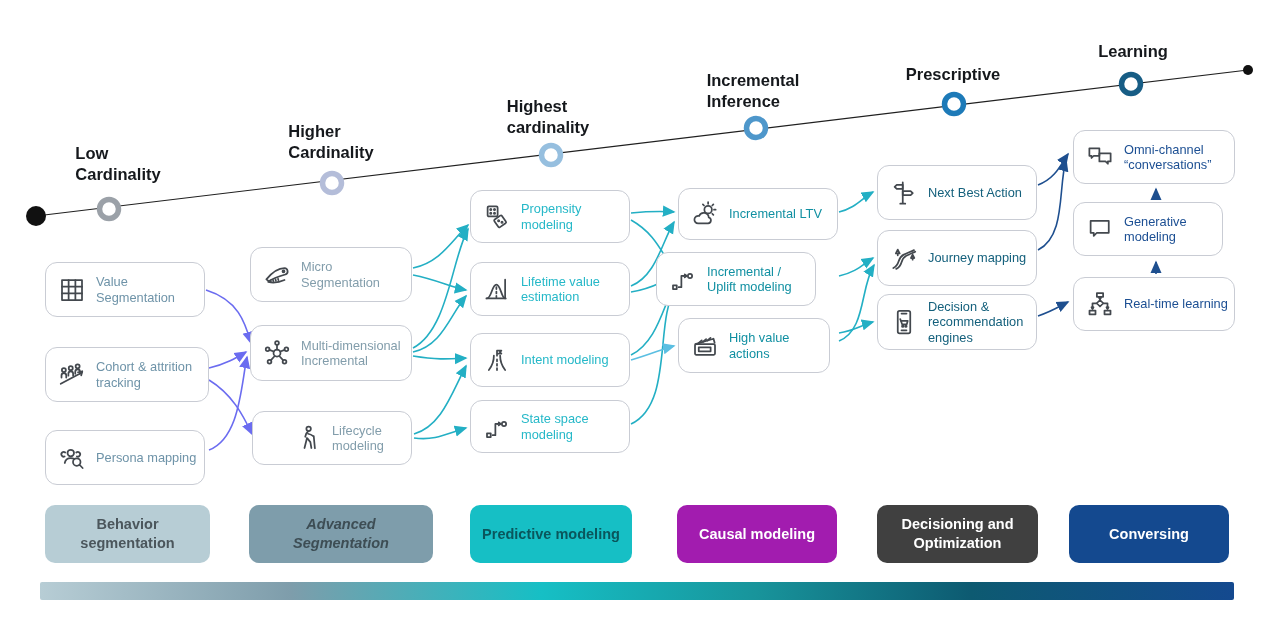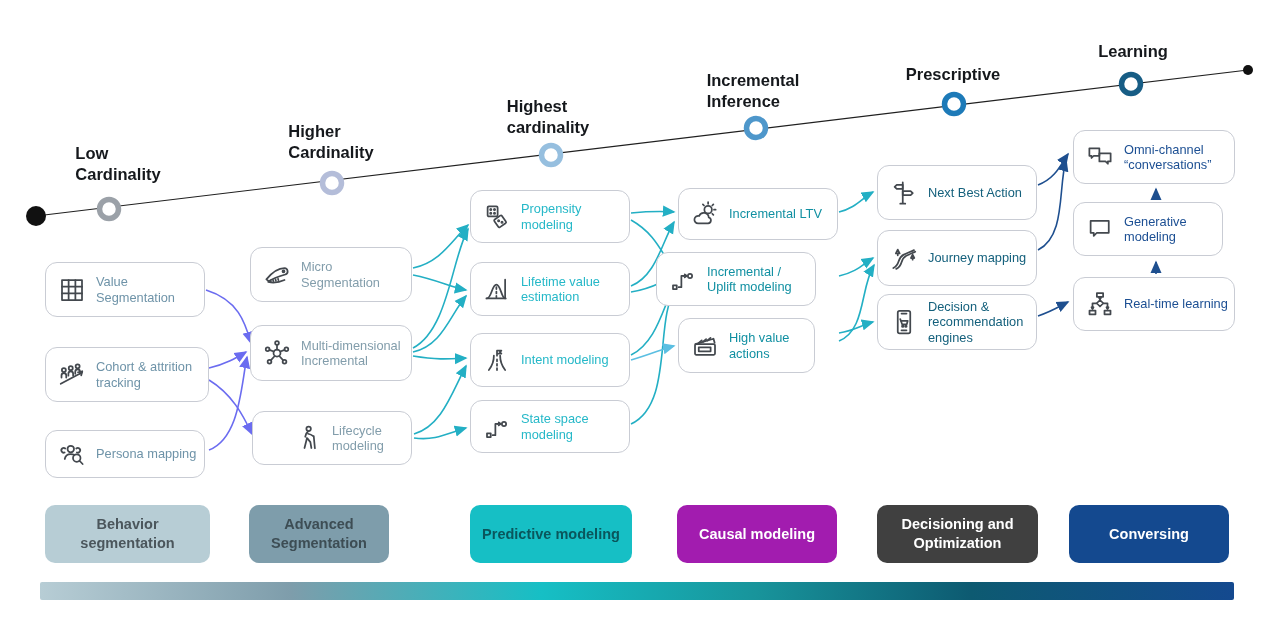--- a/index.html
+++ b/index.html
@@ -131,21 +131,21 @@
           <circle cx="11" cy="6.5" r="1.6"></circle>
           <path d="M9.1 12.5v-1.6a1.9 1.9 0 0 1 3.8 0v1.6"></path>
           <circle cx="16.5" cy="5" r="1.6"></circle>
           <path d="M14.6 11v-1.6a1.9 1.9 0 0 1 3.8 0V11"></path>
           <path d="M3 19 L20 10"></path>
           <path d="M16.8 9.8l3.4-.8-.8 3.3"></path>
         </svg>
     </span>
     <span class="label">Cohort &amp; attrition tracking</span>
   </div>
-  <div class="box s1" style="left:45px;top:430px;width:160px;height:48px;">
+  <div class="box s1" style="left:45px;top:430px;width:160px;height:55px;">
     <span class="icon">
       <svg class="ibx" width="30" height="30" viewBox="0 0 24 24">
           <circle cx="11" cy="8" r="2.6"></circle>
           <path d="M6.2 16c.4-2.7 2.3-4 4.8-4 1 0 1.9.2 2.6.6"></path>
           <path d="M6.6 7.6a1.9 1.9 0 1 0-.5 3.2M15.4 7.6a1.9 1.9 0 1 1 .5 3.2"></path>
           <circle cx="15.8" cy="15.2" r="3"></circle>
           <path d="M18 17.4L20.5 20"></path>
         </svg>
     </span>
     <span class="label">Persona mapping</span>
@@ -257,21 +257,21 @@
       <svg class="ibx" width="30" height="30" viewBox="0 0 24 24">
           <rect x="4" y="17" width="3" height="3"></rect>
           <path d="M8.5 18.5h2.2v-9h2"></path>
           <path d="M12.5 9.5h1.6"></path>
           <path d="M13.4 8.3l1.7 1.2-1.7 1.2"></path>
           <circle cx="17.6" cy="9.5" r="1.7"></circle>
         </svg>
     </span>
     <span class="label">Incremental / Uplift modeling</span>
   </div>
-  <div class="box s4" style="left:678px;top:318px;width:137px;height:55px;">
+  <div class="box s4" style="left:678px;top:318px;width:152px;height:55px;">
     <span class="icon">
       <svg class="ibx" width="30" height="30" viewBox="0 0 24 24">
           <rect x="4" y="10.5" width="16" height="8.5" rx="1"></rect>
           <path d="M4.3 10.5L18.8 6.2l.9 3.2"></path>
           <path d="M7 9.6l2.4-2.1M10.5 8.6l2.4-2.1M14 7.6l2.4-2.1"></path>
           <rect x="7" y="13" width="9.5" height="3.2"></rect>
         </svg>
     </span>
     <span class="label">High value actions</span>
   </div>
@@ -339,21 +339,21 @@
           <path d="M9.4 11.4H6v4M14.6 11.4H18v4"></path>
           <path d="M5.2 14.6l.8 1.4.8-1.4M17.2 14.6l.8 1.4.8-1.4"></path>
           <rect x="3.6" y="17.2" width="4.8" height="3"></rect>
           <rect x="15.6" y="17.2" width="4.8" height="3"></rect>
         </svg>
     </span>
     <span class="label">Real-time learning</span>
   </div>
 
   <div class="pill p1" style="left:45px;width:165px;">Behavior segmentation</div>
-  <div class="pill p2" style="left:249px;width:140px;">Advanced Segmentation</div>
+  <div class="pill p2" style="left:249px;width:184px;font-style:italic;">Advanced Segmentation</div>
   <div class="pill p3" style="left:470px;width:162px;">Predictive modeling</div>
   <div class="pill p4" style="left:677px;width:160px;">Causal modeling</div>
   <div class="pill p5" style="left:877px;width:161px;">Decisioning and Optimization</div>
   <div class="pill p6" style="left:1069px;width:160px;">Conversing</div>
 
   <div class="gbar"></div>
 
 </div>
 
 </body></html>

